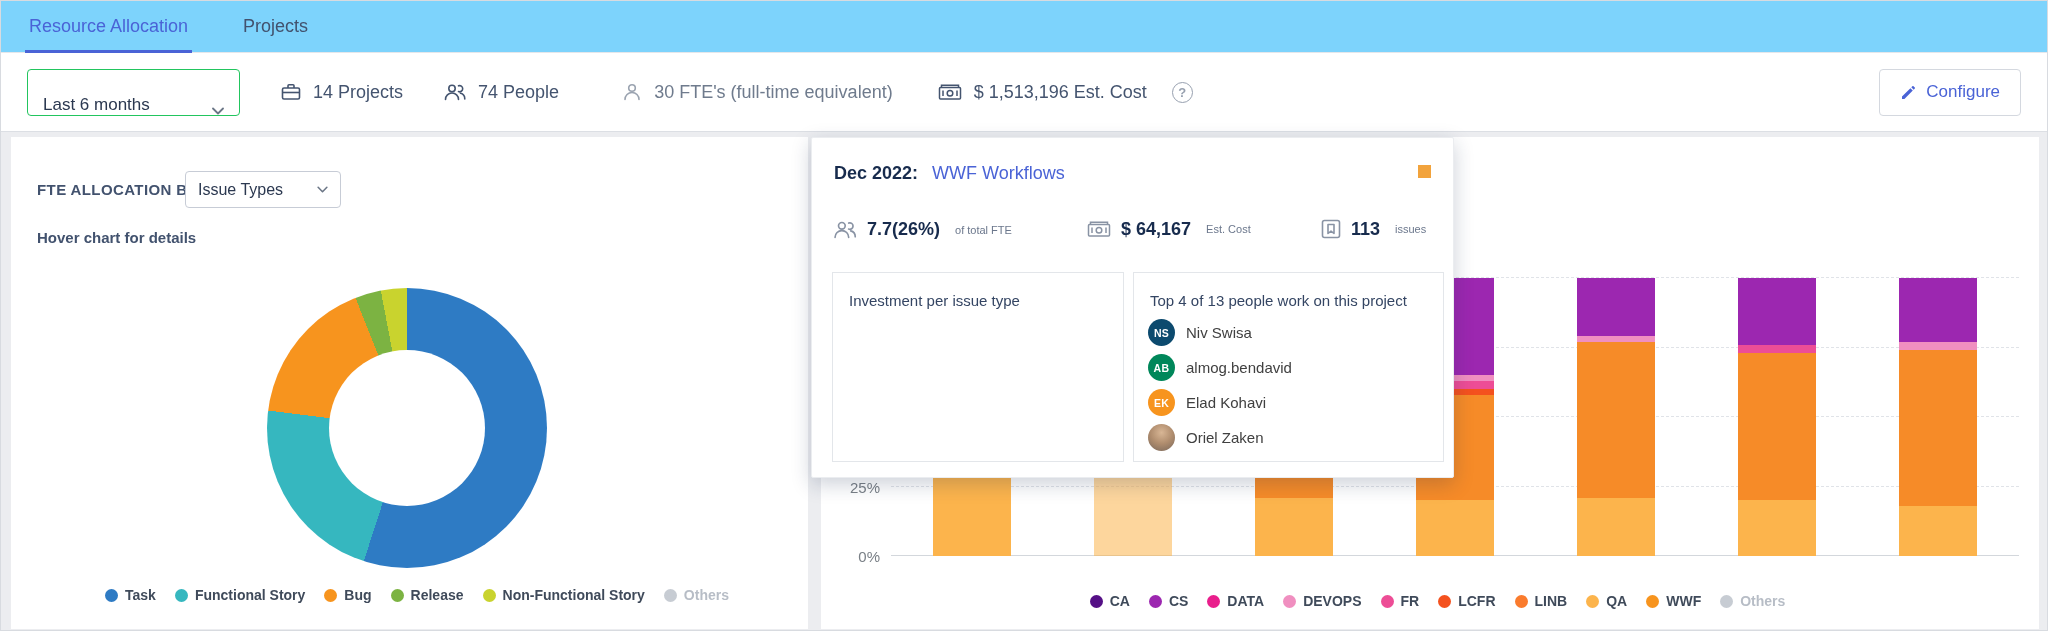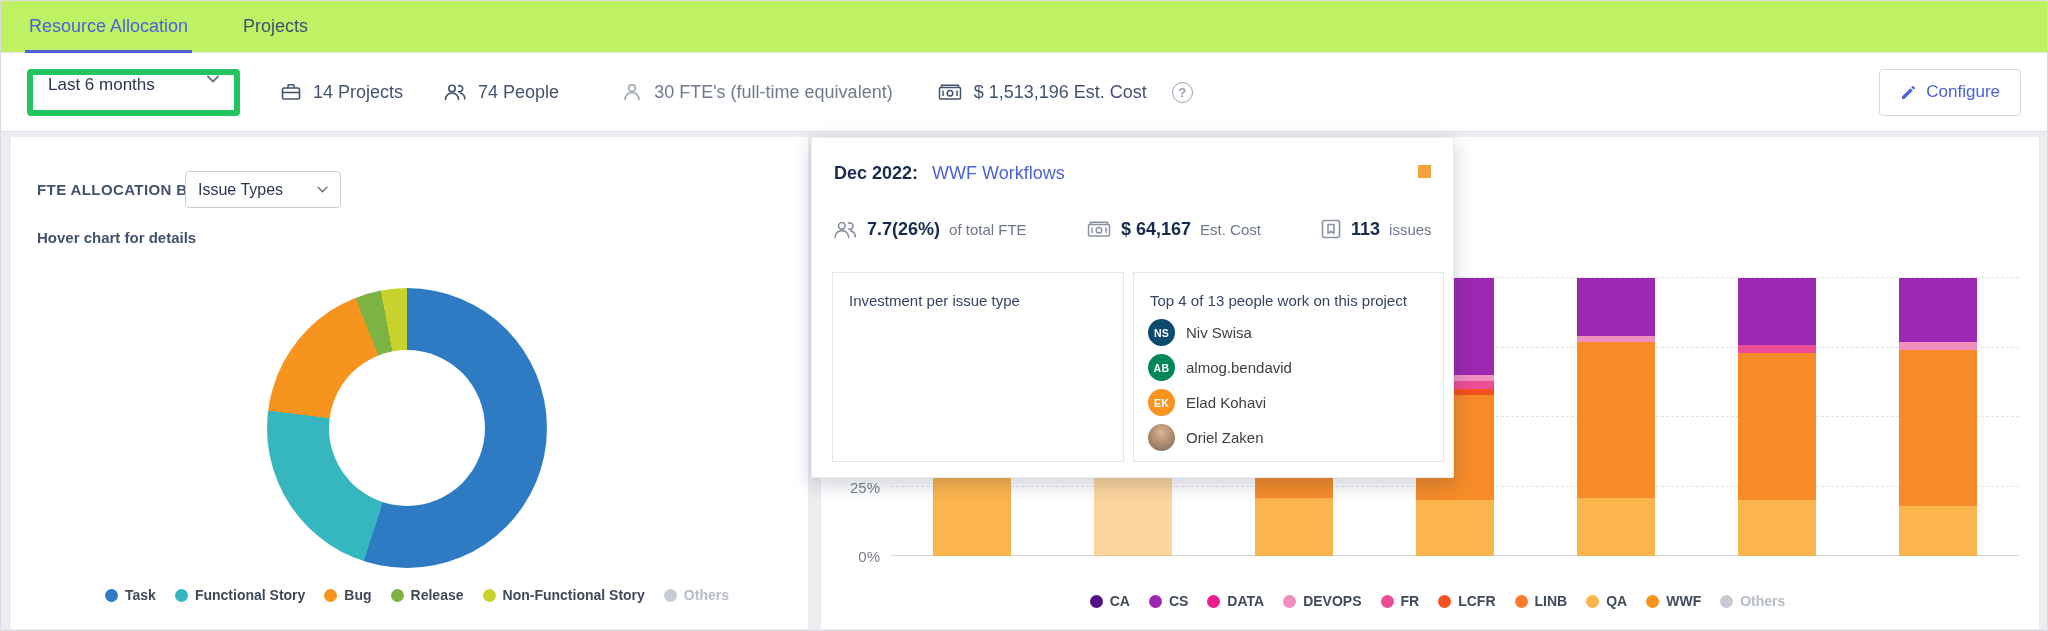--- a/index.html
+++ b/index.html
@@ -1,34 +1,34 @@
 <!DOCTYPE html>
 <html><head>
 <meta charset="utf-8">
 <style>
   * { margin:0; padding:0; box-sizing:border-box; }
   body { font-family:"Liberation Sans", sans-serif; background:#f4f5f7; }
   .screen { position:relative; width:2048px; height:631px; background:#ecedf0;
             border:1px solid #d8dbe0; overflow:hidden; }
 
   
-  .tabbar { position:absolute; top:0; left:0; right:0; height:52px; background:#bef264;
+  .tabbar { position:absolute; top:0; left:0; right:0; height:52px; background:#7dd3fc;
             border-bottom:1px solid #e5e7eb; z-index:5; }
   .tab { position:absolute; top:0; height:52px; line-height:51px; font-size:18px;
          color:#42526e; cursor:pointer; padding:0 4px; }
   .tab.active { color:#4a63d6; border-bottom:3px solid #4a63d6; font-weight:400; }
   .tab-ra { left:24px; }
   .tab-pr { left:238px; }
 
   
   .toolbar { position:absolute; top:52px; left:0; right:0; height:79px; background:#fff;
              border-bottom:1px solid #dcdfe4; display:flex; align-items:center;
              padding:0 26px; z-index:5; }
-  .select { display:flex; align-items:flex-start; justify-content:space-between; width:213px;
-            height:47px; border:6px solid #22c55e; border-radius:4px; padding:0 15px;
+  .select { display:flex; align-items:flex-end; justify-content:space-between; width:213px;
+            height:47px; border:1px solid #22c55e; border-radius:4px; padding:0 15px;
             font-size:17px; color:#2b3850; background:#fff; cursor:pointer; flex:0 0 auto; }
   .stat { display:flex; align-items:center; gap:11px; color:#44546f; font-size:18px;
           margin-left:40px; white-space:nowrap; }
   .stat.fte { margin-left:62px; color:#6f7b8d; }
   .stat.cost { margin-left:44px; }
   .help { width:21px; height:21px; border:1.6px solid #97a0af; border-radius:50%;
           color:#97a0af; font-size:13px; font-weight:700; display:inline-flex;
           align-items:center; justify-content:center; margin-left:14px; cursor:pointer; }
   .btn-configure { margin-left:auto; display:flex; align-items:center; gap:9px; height:47px;
           padding:0 20px; border:1px solid #d4d8df; border-radius:4px; background:#fff;
@@ -78,21 +78,21 @@
              background:#fff; border:1px solid #ebedf0; border-radius:2px;
              box-shadow:0 6px 20px rgba(23,43,77,.22); z-index:20; }
   .tt-head { position:absolute; left:22px; top:25px; font-size:18px; }
   .tt-period { font-weight:700; color:#172b4d; }
   .tt-project { color:#4a63d6; margin-left:9px; cursor:pointer; }
   .tt-swatch { position:absolute; right:22px; top:27px; width:13px; height:13px; }
   .tt-stats { position:absolute; left:0; top:80px; width:100%; height:26px; }
   .tt-group { position:absolute; display:flex; align-items:center; gap:9px; }
   .tt-g1 { left:20px; } .tt-g2 { left:274px; } .tt-g3 { left:508px; }
   .tt-val { font-size:18px; font-weight:700; color:#172b4d; white-space:nowrap; }
-  .tt-lbl { font-size:15px; color:#6b778c; white-space:nowrap; }
+  .tt-lbl { font-size:11px; color:#6b778c; white-space:nowrap;margin-left:6px; }
   .tt-box { position:absolute; top:134px; height:190px; border:1px solid #e3e6ea;
             background:#fff; }
   .tt-box-left  { left:20px;  width:292px; }
   .tt-box-right { left:321px; width:311px; }
   .tt-box-title { padding:19px 16px 6px 16px; font-size:15px; color:#344563; }
   .inv-item { padding:7px 16px 7px 23px; font-size:15px; color:#344563; }
   .person-row { display:flex; align-items:center; gap:11px; padding:4px 14px; }
   .avatar { width:27px; height:27px; border-radius:50%; color:#fff; font-size:10.5px;
             font-weight:700; display:inline-flex; align-items:center; justify-content:center;
             flex:0 0 auto; letter-spacing:.3px; }

